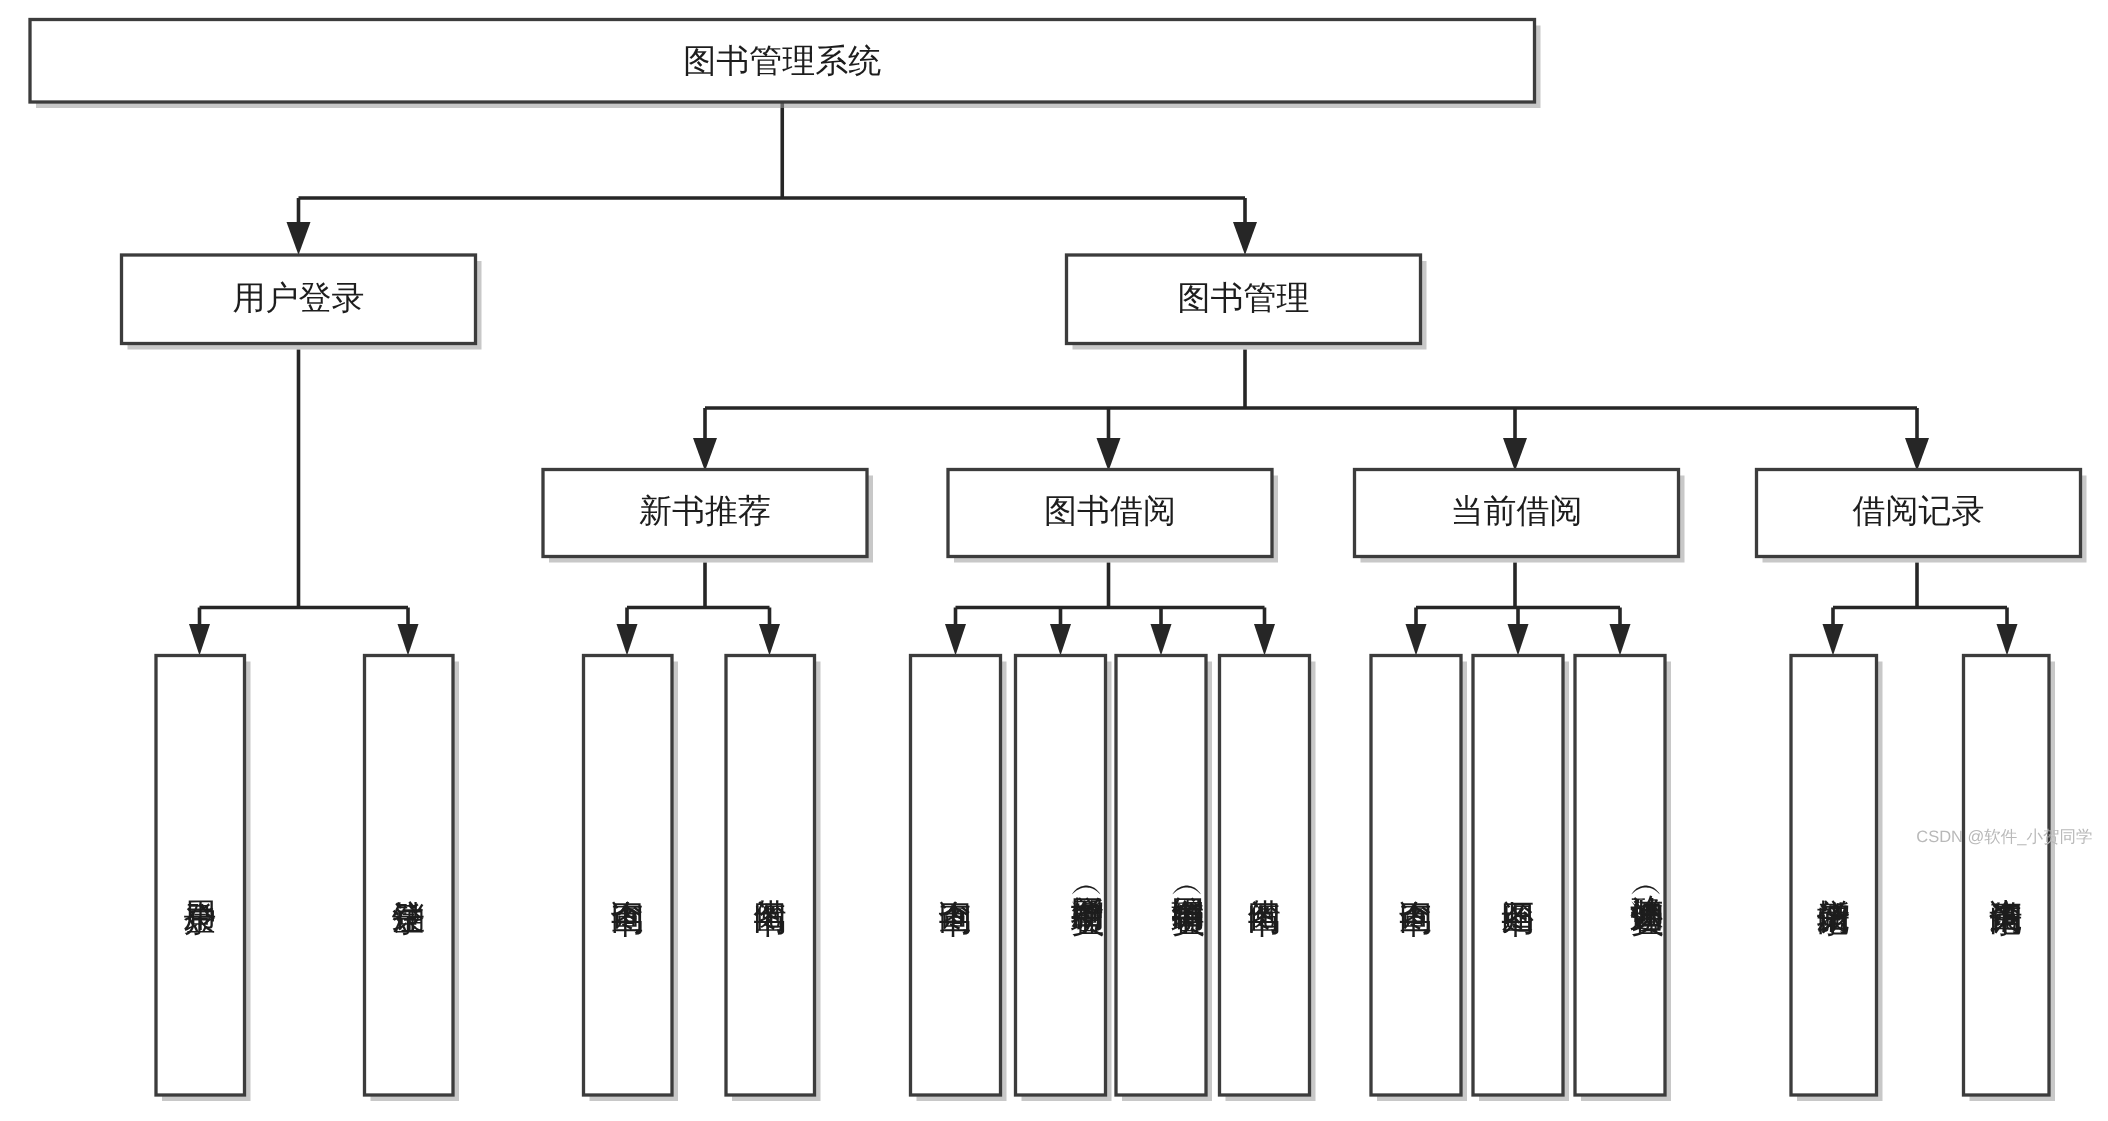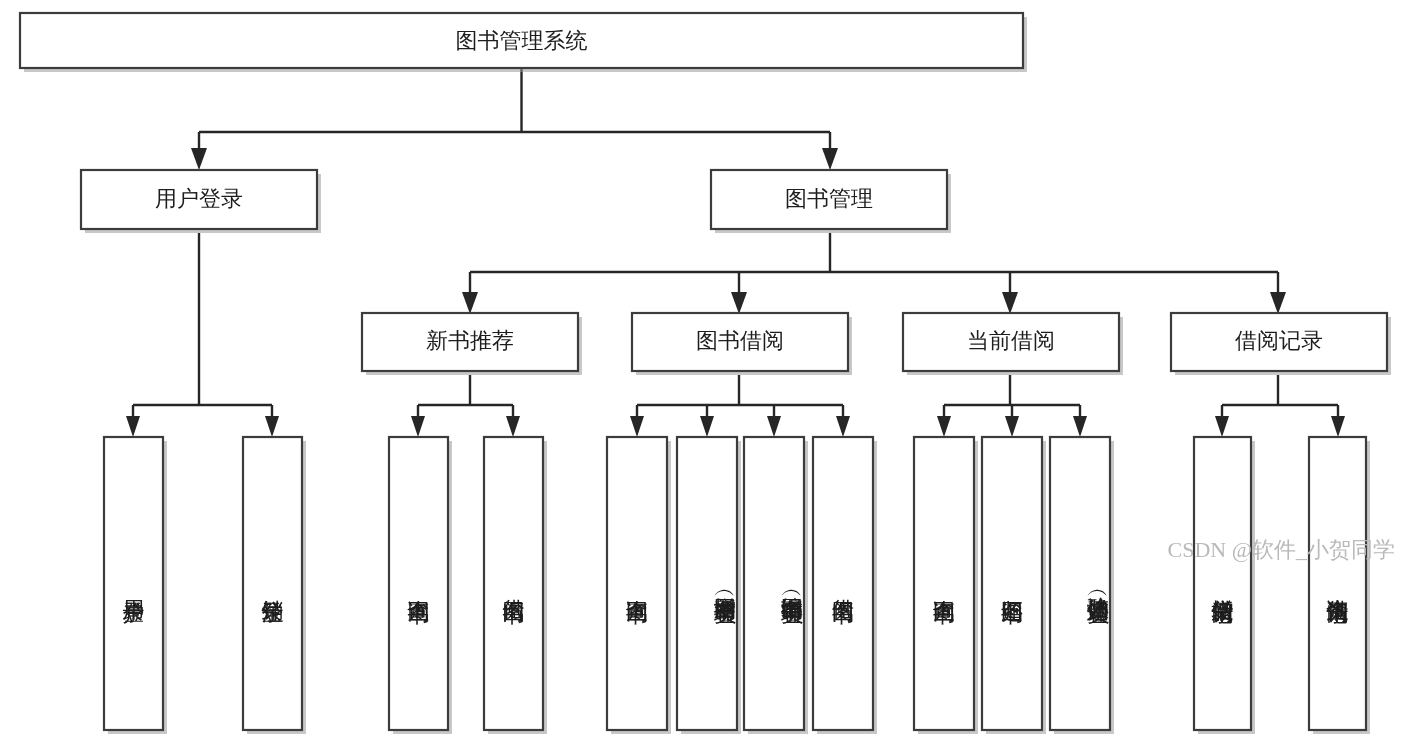--- a/index.html
+++ b/index.html
@@ -67,22 +67,22 @@
     justify-content: center;
     white-space: nowrap;
     letter-spacing: 1px;
     pointer-events: none;
     user-select: none;
   }
   .watermark {
     position: absolute;
     right: 10px;
     bottom: 4px;
-    font-family: Liberation Serif, serif;
-    font-size: 22px;
+    font-family: Liberation Sans, sans-serif;
+    font-size: 11px;
     color: #b9b9b9;
     white-space: nowrap;
     user-select: none;
   }
 </style>
 </head>
 <body>
 
 <div id="diagram-root">
 

